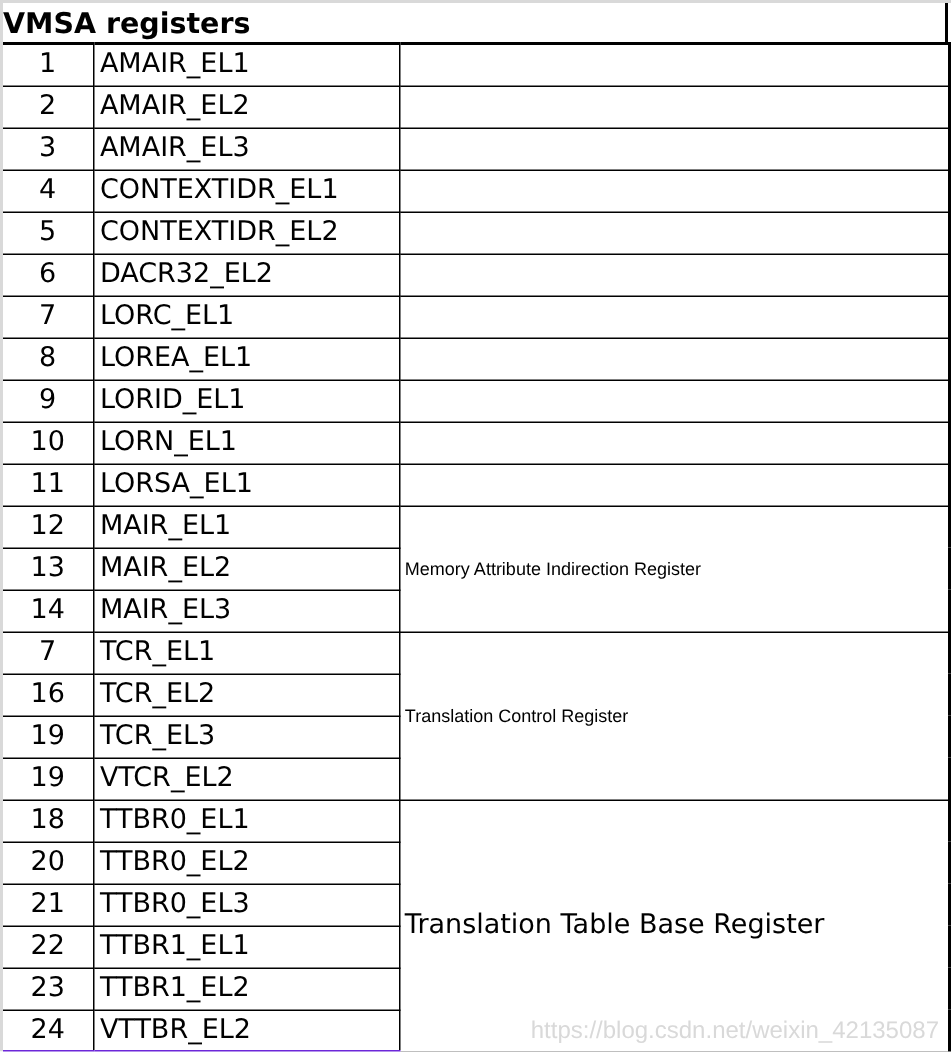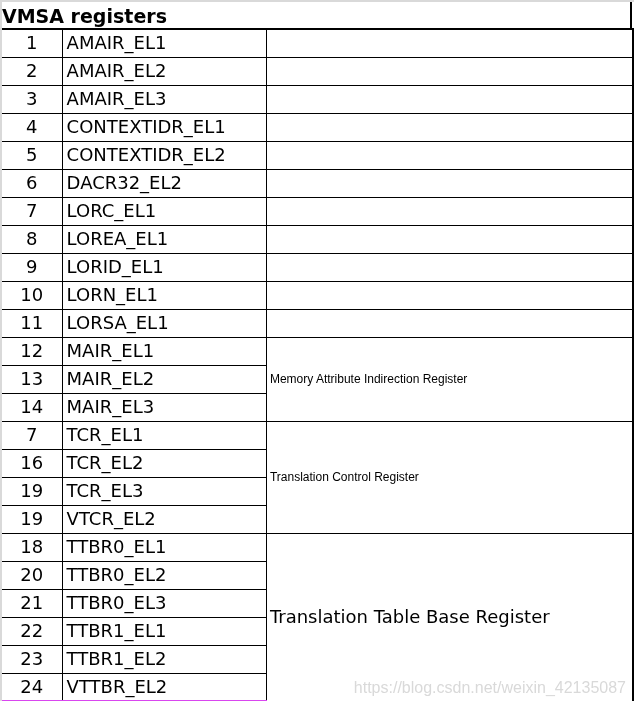--- a/index.html
+++ b/index.html
@@ -68,21 +68,21 @@
       width: 366px;
       padding-left: 3px;
       font-family: "Liberation Sans", sans-serif;
       font-size: 12px;
       border-right: 2px solid #000;
     }
     table.reg td.desc.light {
       font-family: "DejaVu Sans", sans-serif;
       font-size: 18px;
     }
-    table.reg tr:last-child td { border-bottom: 2px solid #d946ef; }
+    table.reg tr:last-child td { border-bottom: 2px solid #6d28d9; }
     .watermark {
       position: absolute;
       right: 8px;
       bottom: 4px;
       font-family: "Liberation Sans", sans-serif;
       font-size: 16px;
       color: #d9d9d9;
       pointer-events: none;
       margin-left: 39px;
     }

